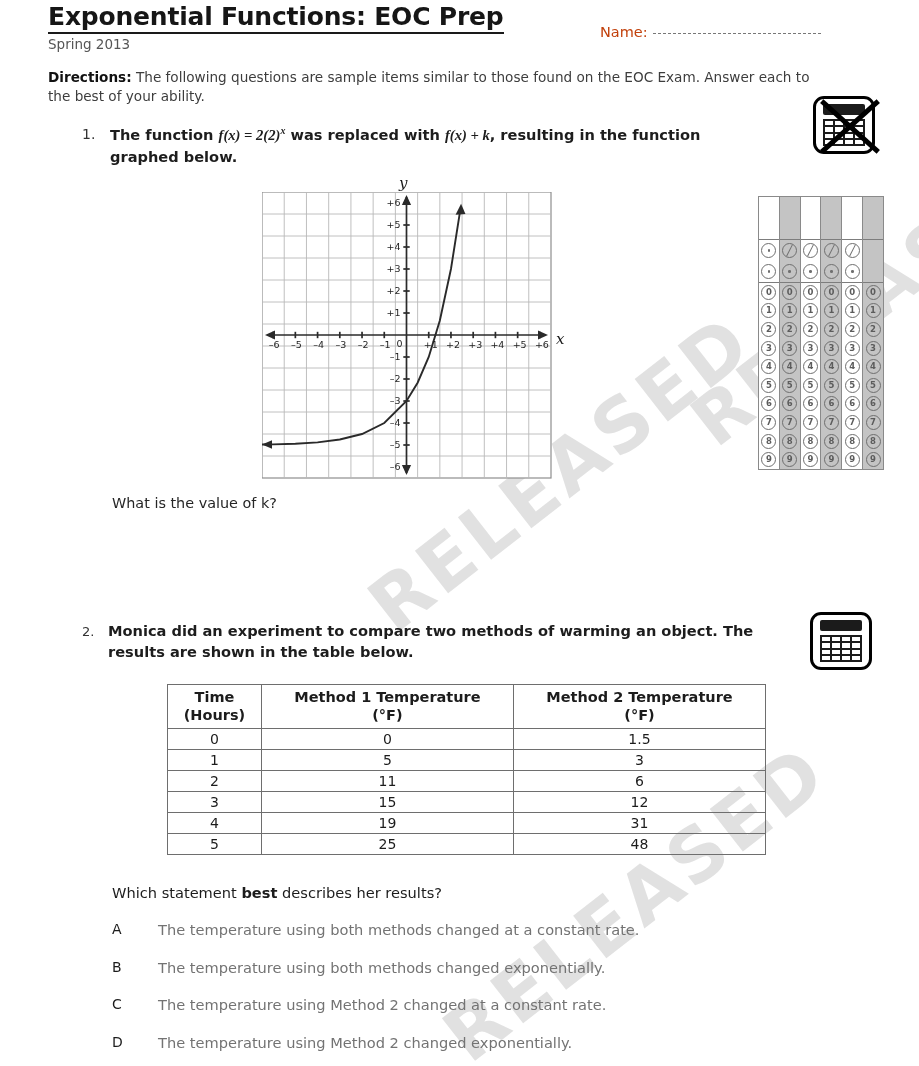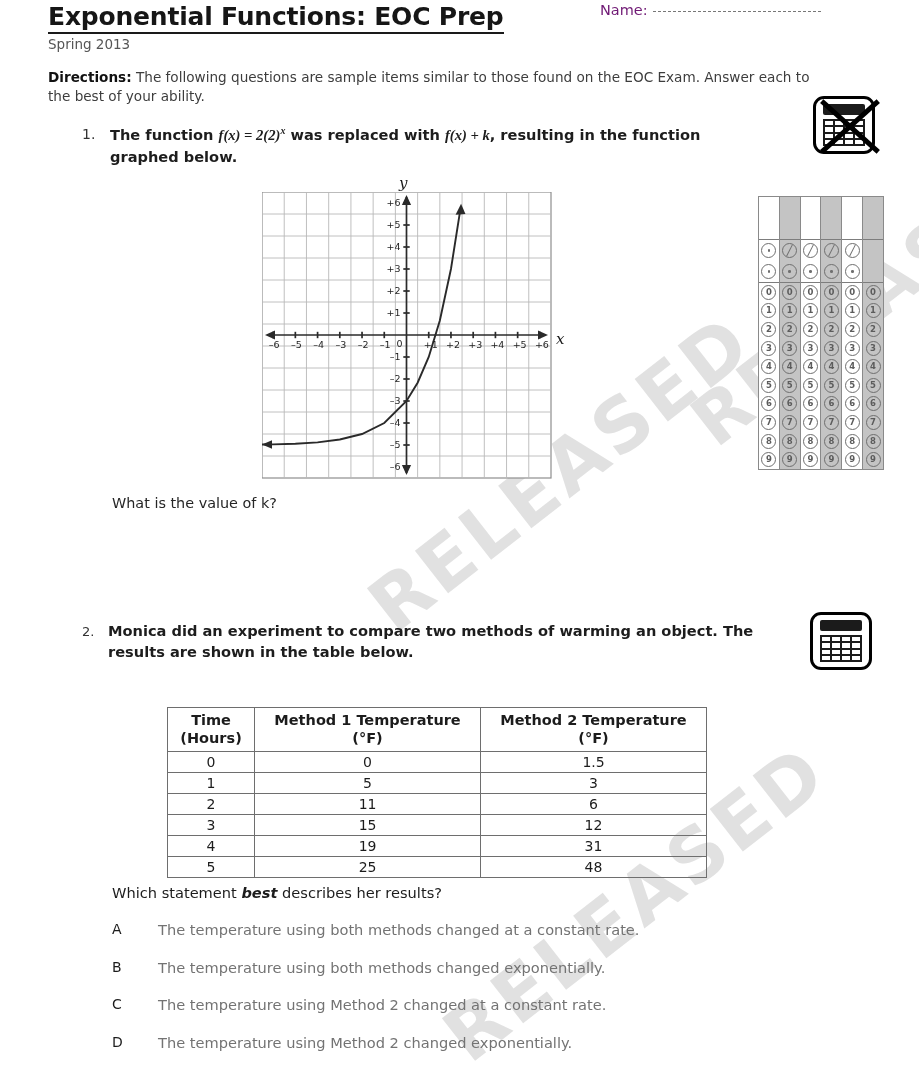--- a/index.html
+++ b/index.html
@@ -52,23 +52,23 @@
     color: #161616;
   }
   .subtitle {
     position: absolute;
     left: 48px; top: 36px;
     font-size: 13.5px;
     color: #555;
   }
   .name-line {
     position: absolute;
-    left: 600px; top: 2px;
+    left: 600px; top: 24px;
     font-size: 14.5px;
-    color: #701a75;
+    color: #c2410c;
     white-space: nowrap;
   }
   .name-line .rule {
     display: inline-block;
     width: 168px;
     border-bottom: 1.6px dashed #777;
     margin-left: 5px;
     vertical-align: 3px;
   }
 
@@ -223,24 +223,23 @@
     display: flex;
     align-items: center;
     justify-content: center;
   }
   .bub.digit { font-family: "DejaVu Sans", sans-serif; font-weight: 600; }
 
   
   #data-table {
     position: absolute;
     left: 167px; top: 684px;
-    width: 540px;
+    width: 599px;
     border-collapse: collapse;
     font-size: 14px;
-    margin-top: 23px;
   }
   #data-table th, #data-table td {
     border: 1.2px solid #6e6e6e;
     text-align: center;
     color: #1c1c1c;
   }
   #data-table th {
     font-weight: bold;
     padding: 3px 4px 4px;
     line-height: 1.25;
@@ -252,21 +251,21 @@
   #data-table .col-m2 { width: 230px; }
   .thead-sub { display: block; font-weight: bold; }
 
   
   .prompt {
     position: absolute;
     left: 112px; top: 884px;
     font-size: 14.6px;
     color: #1c1c1c;
   }
-  .prompt b.bi { font-weight: bold; font-style: italic; }
+  .prompt b.bi { font-weight: bold; }
   .choice-letter {
     position: absolute;
     left: 112px;
     font-size: 14px;
     color: #1c1c1c;
   }
   .choice-text {
     position: absolute;
     left: 158px;
     font-size: 14.6px;

